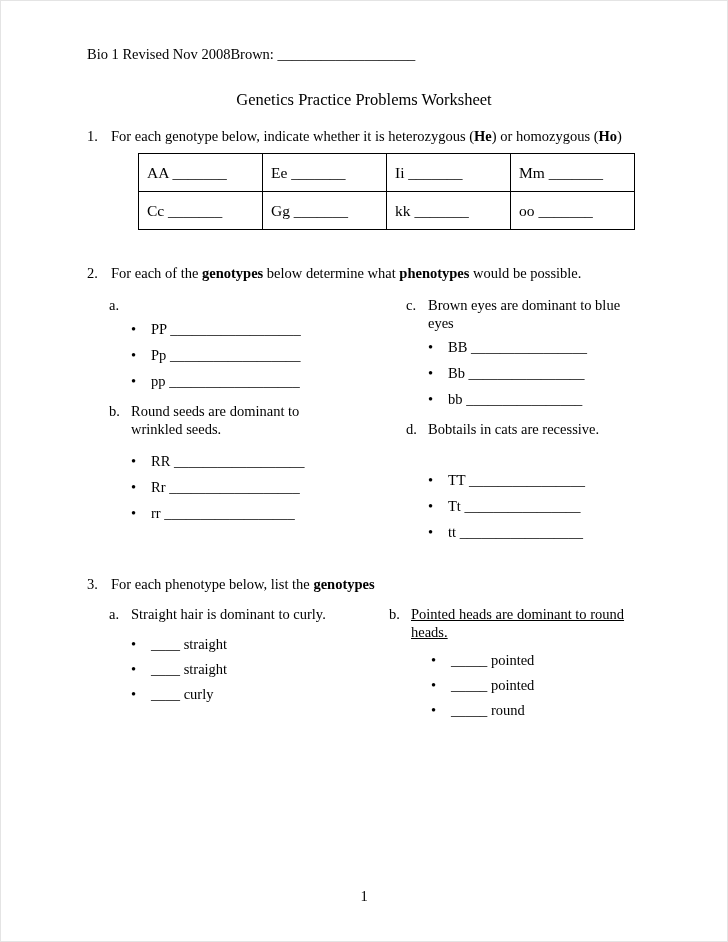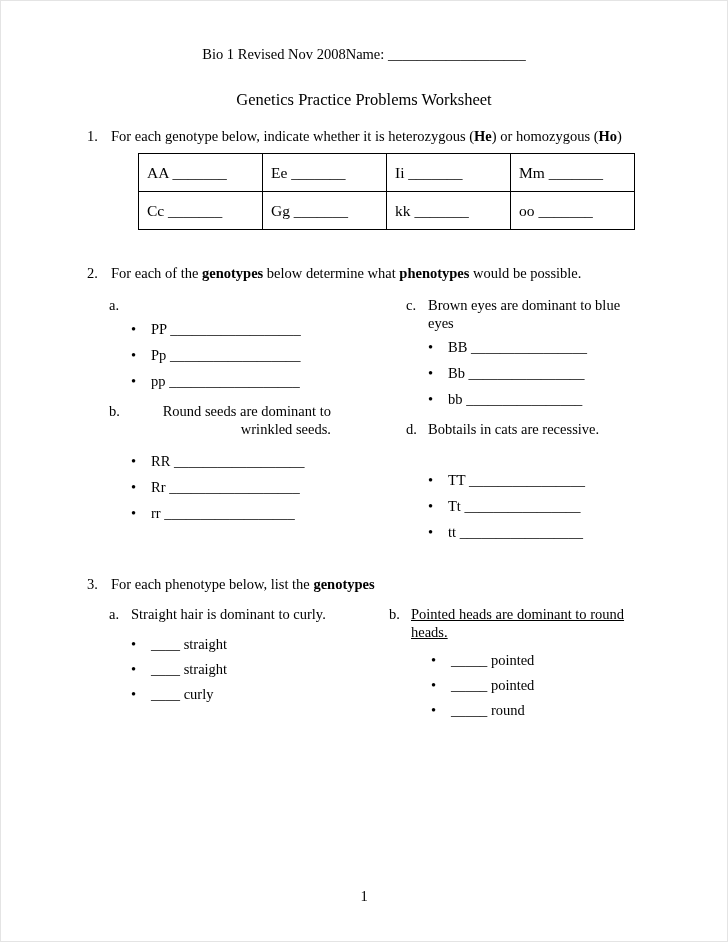--- a/index.html
+++ b/index.html
@@ -12,21 +12,21 @@
     border: 1px solid #e4e4e4;
     font-family: "Liberation Serif", "DejaVu Serif", serif;
     font-size: 14.5px;
     line-height: 18px;
     color: #000;
     position: relative;
     overflow: hidden;
   }
   .header {
     display: flex;
-    justify-content: center;
+    justify-content: flex-start;
     padding: 44px 86px 0 86px;
   }
   .doc-title {
     text-align: center;
     font-weight: normal;
     font-size: 16.5px;
     margin-top: 28px;
   }
   .qline {
     display: flex;
@@ -51,21 +51,21 @@
   .two-col {
     display: grid;
     margin-left: 108px;
   }
   .q2-grid { grid-template-columns: 297px auto; margin-top: 14px; }
   .q3-grid { grid-template-columns: 280px auto; margin-top: 12px; }
   .item-head { display: flex; }
   .item-letter { width: 22px; flex-shrink: 0; }
   .item-text { flex: 0 1 auto; }
   .w250 { width: 250px; }
-  .w200 { width: 200px; text-align: right; }
+  .w200 { width: 200px; }
   .w215 { width: 215px; }
   .w230 { width: 230px; }
   .w260 { width: 260px; }
   .w240 { width: 240px; text-decoration: underline; }
   .bullets { margin-left: 22px; margin-top: 6px; }
   .bullets-ind { margin-left: 42px; }
   .bline { display: flex; margin-bottom: 8px; }
   .bullet { width: 20px; flex-shrink: 0; }
   .mt-b { margin-top: 12px; }
   .bullets-b { margin-top: 14px; }
@@ -79,21 +79,21 @@
     text-align: center;
   }
 </style>
 </head>
 <body>
 
 <div class="page">
 
   <div class="header">
     <span>Bio 1 Revised Nov 2008</span>
-    <span><span>Name:</span><span> ___________________</span></span>
+    <span><span>Brown:</span><span> ___________________</span></span>
   </div>
 
   <div class="doc-title">Genetics Practice Problems Worksheet</div>
 
   <div class="qline">
     <span class="qnum">1.</span>
     <span class="qtext"><span>For each genotype below, indicate whether it is heterozygous (</span><b>He</b><span>) or homozygous (</span><b>Ho</b><span>)</span></span>
   </div>
 
   <table class="genotype-table">

